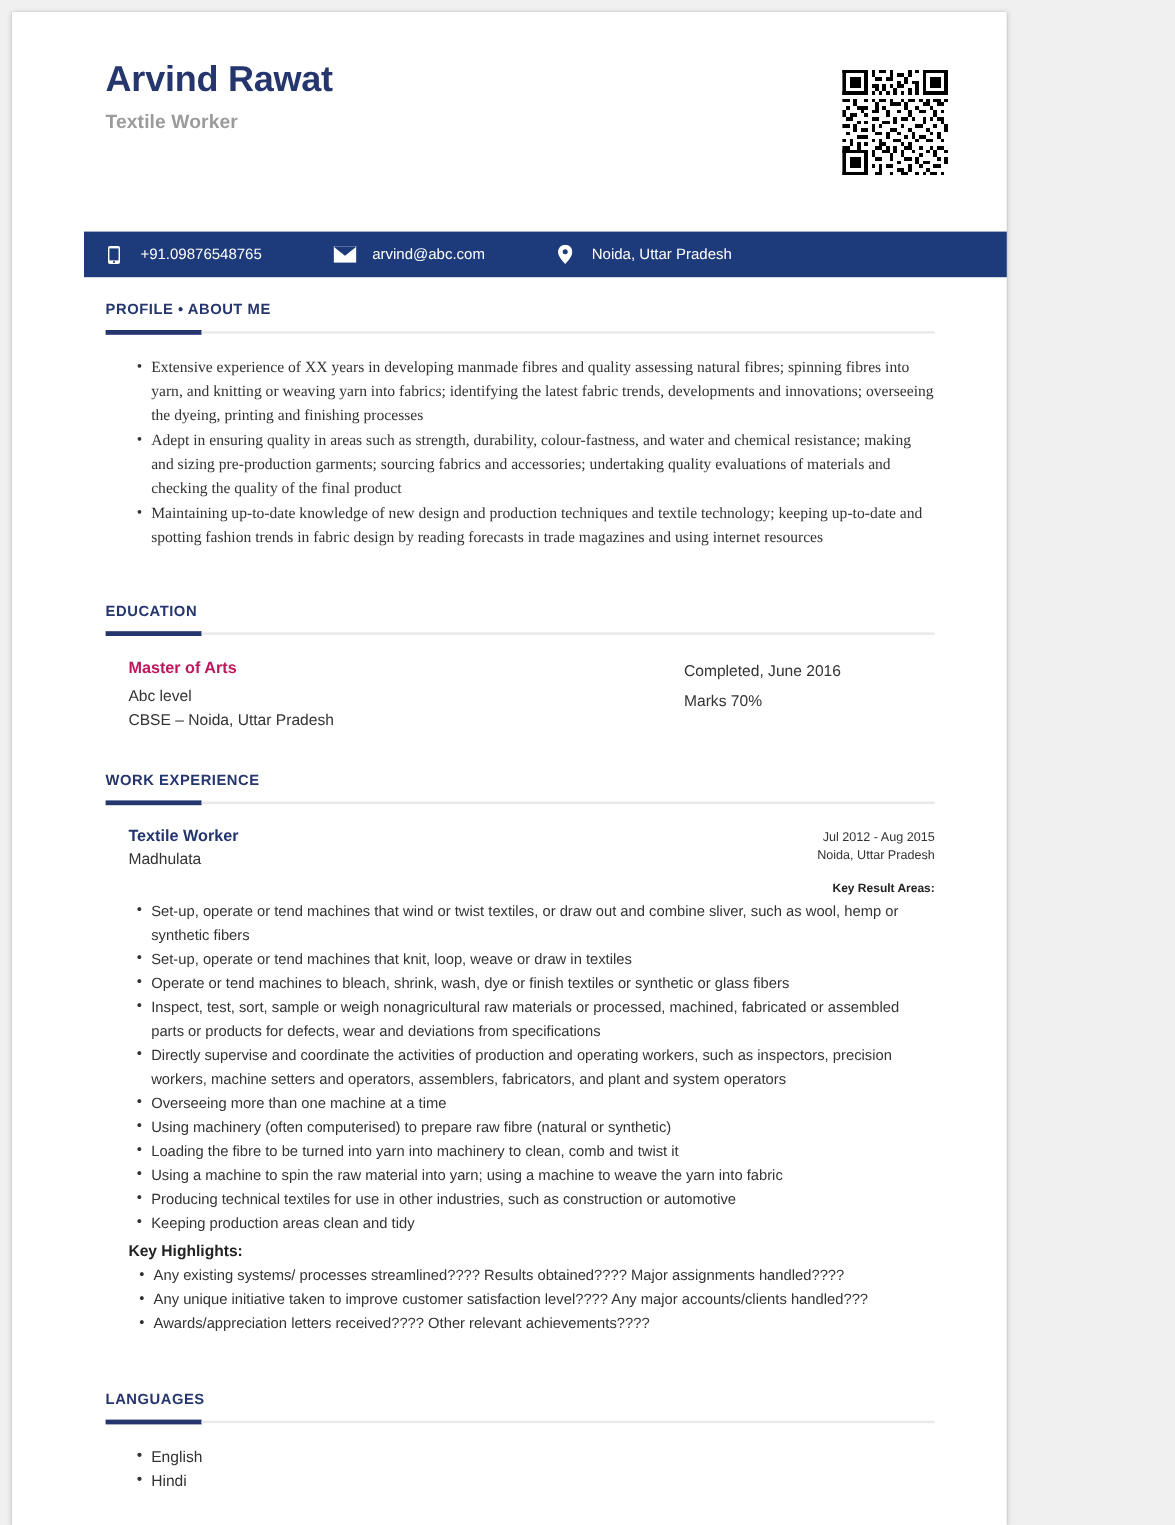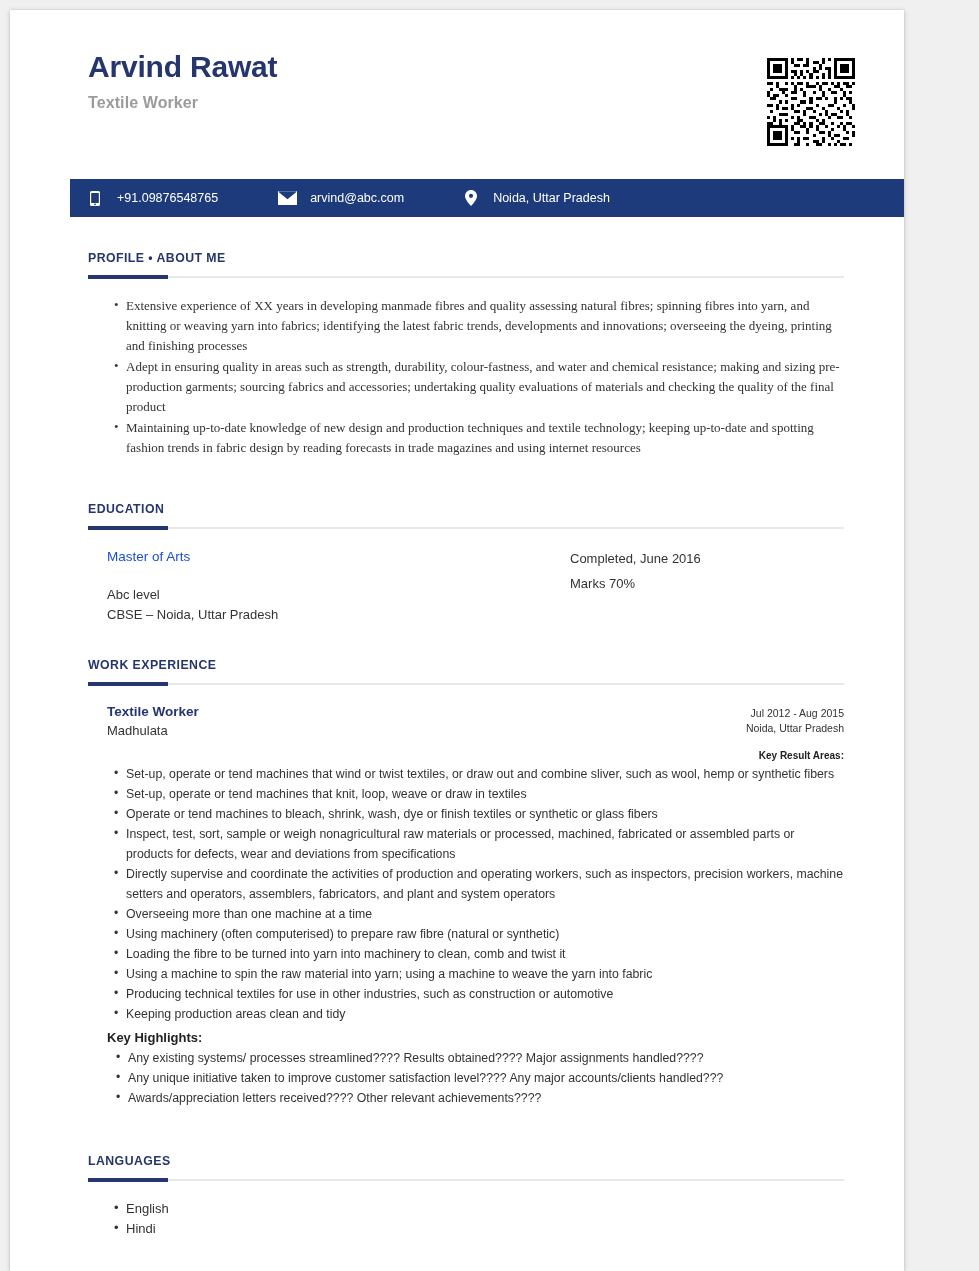--- a/index.html
+++ b/index.html
@@ -9,21 +9,21 @@
     height: 1271px;
     overflow: hidden;
     background: #f0f0f0;
     font-family: "Liberation Sans", sans-serif;
   }
 
   .page {
     position: absolute;
     left: 10px;
     top: 10px;
-    width: 894px;
+    width: 829px;
     height: 1261px;
     background: #ffffff;
     box-shadow: 0 1px 5px rgba(0,0,0,0.20), 0 0 1px rgba(0,0,0,0.18);
     overflow: hidden;
   }
 
   
   .header {
     position: relative;
     padding: 40px 60px 0 78px;
@@ -50,21 +50,21 @@
     top: 48px;
     width: 88px;
     height: 88px;
   }
   .qr svg { display: block; width: 88px; height: 88px; }
 
   
   .contact-bar {
     position: absolute;
     left: 60px;
-    top: 169px;
+    top: 183px;
     width: 857px;
     height: 38px;
     background: #1d3a7a;
     display: flex;
     align-items: center;
   }
   .contact-item {
     display: flex;
     align-items: center;
     color: #ffffff;
@@ -144,23 +144,23 @@
   
   .education { margin-top: 44px; }
   .edu-row {
     display: flex;
     margin-top: 19px;
   }
   .edu-left { width: 482px; padding-left: 19px; }
   .edu-right { flex: 1; }
   .edu-degree {
     font-size: 13.5px;
-    font-weight: normal;
-    color: #1d4ed8;
-    margin-bottom: 21px;
+    font-weight: bold;
+    color: #be185d;
+    margin-bottom: 6px;
   }
   .edu-line {
     font-size: 13px;
     color: #333333;
     line-height: 20px;
   }
   .edu-meta {
     font-size: 13px;
     color: #333333;
     line-height: 20px;

